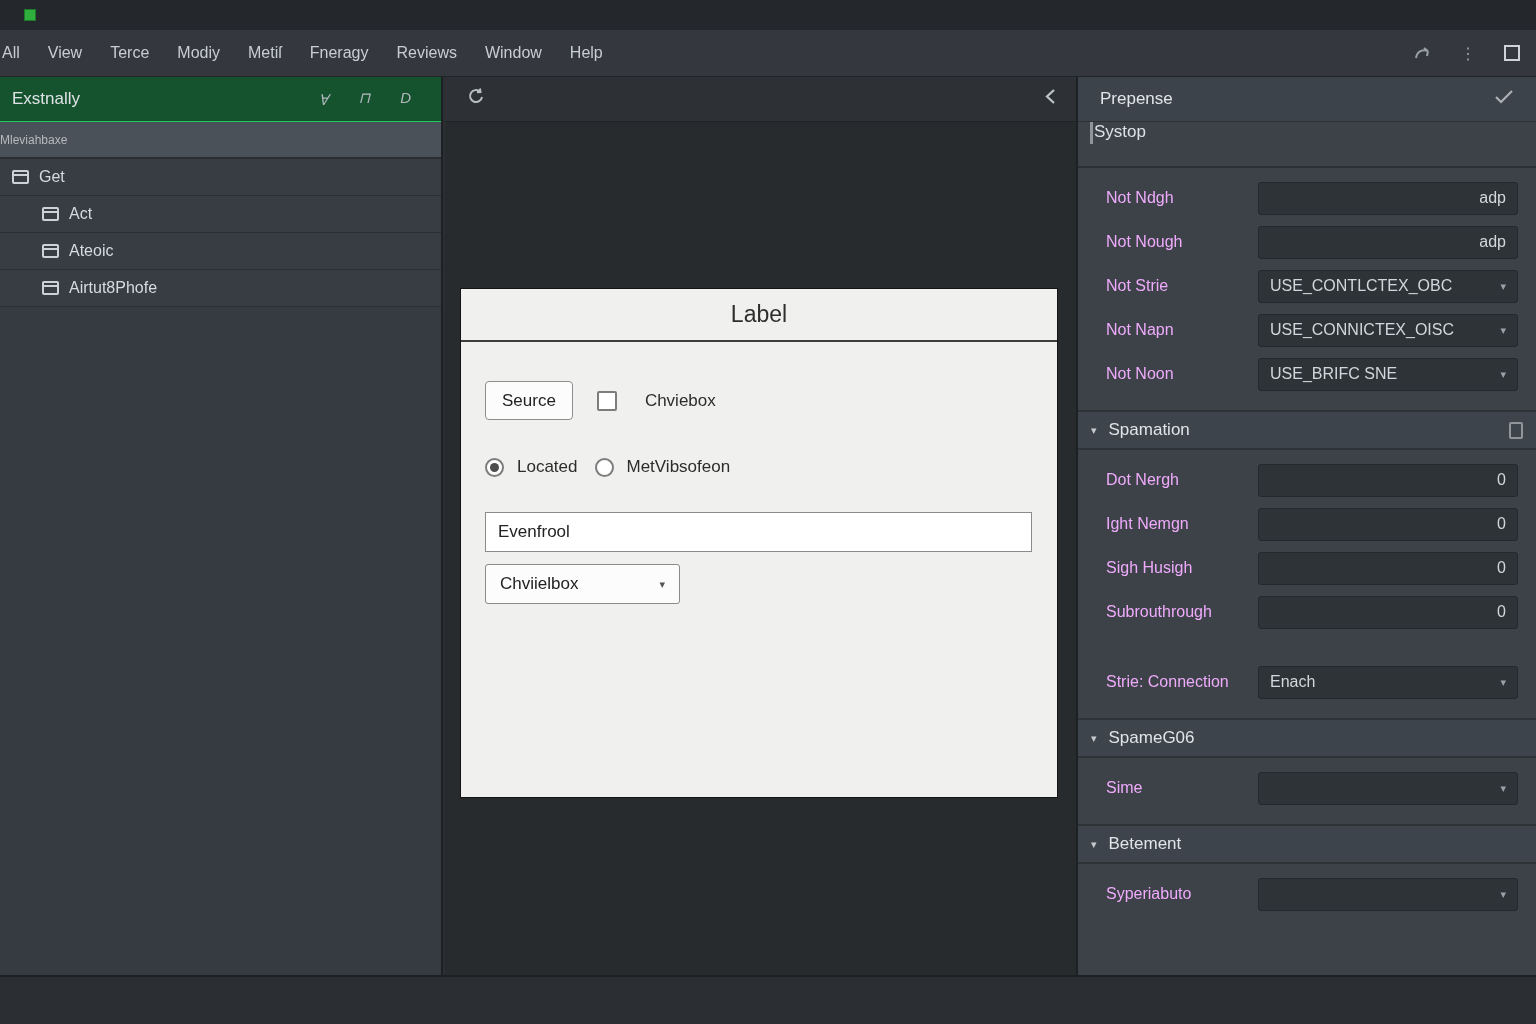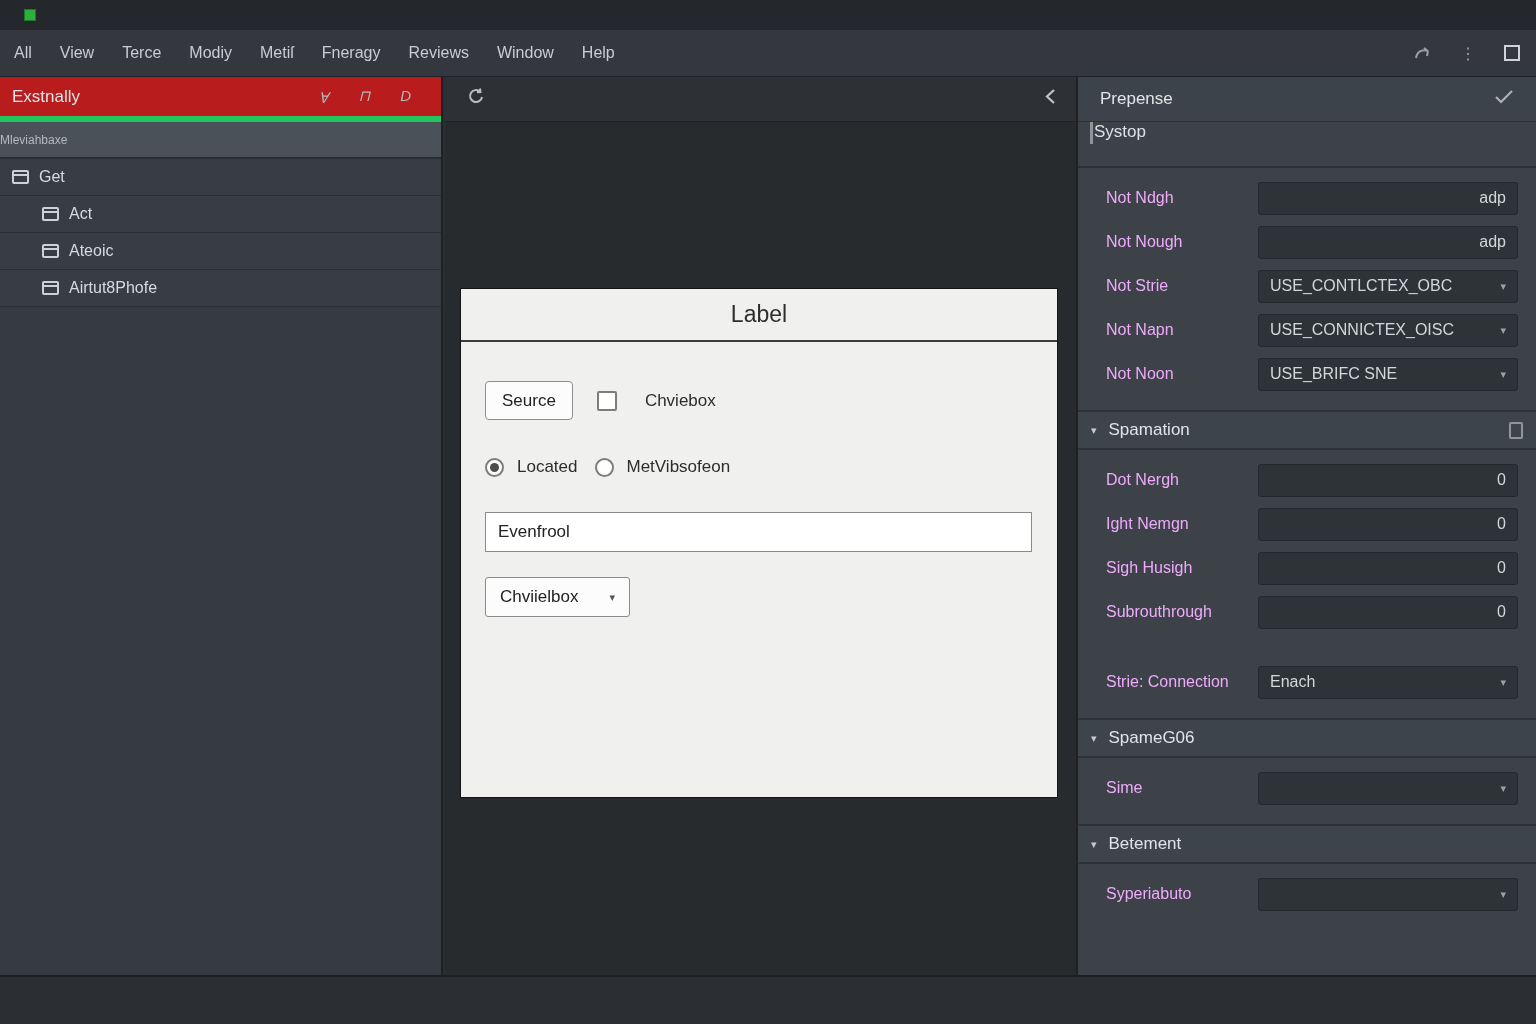--- a/index.html
+++ b/index.html
@@ -9,28 +9,28 @@
     font-family:"Liberation Sans", sans-serif; color:#d7dbdf;
   }
   
   .titlebar { position:absolute; left:0; top:0; right:0; height:30px; background:#24282c; }
   .run-indicator { position:absolute; left:24px; top:9px; width:12px; height:12px;
     background:#2fae3e; border:1px solid #1c7a2a; }
   
   .menubar { position:absolute; left:0; top:30px; right:0; height:47px; background:#34383e;
     border-bottom:1px solid #202428; display:flex; align-items:center; }
   .menu-item { padding:0 14px; font-size:16px; color:#c9cdd1; line-height:46px; cursor:default; }
-  .menu-item:first-child { padding-left:14px; }
+  .menu-item:first-child { padding-left:2px; }
   .menu-controls { margin-left:auto; display:flex; align-items:center; gap:28px; padding-right:16px; }
   .mc-icon { color:#9ba1a7; font-size:16px; display:flex; align-items:center; }
   .sq-icon { width:16px; height:16px; border:2px solid #cfd3d7; }
   
   .left-panel { position:absolute; left:0; top:77px; width:443px; bottom:49px;
     background:#363b42; border-right:2px solid #1e2124; }
-  .panel-header { height:45px; background:#b91c1c; border-bottom:6px solid #22c55e;
+  .panel-header { height:45px; background:#14532d; border-bottom:1px solid #22c55e;
     display:flex; align-items:center; padding:0 12px; }
   .panel-title { font-size:17px; color:#dfe3e7; flex:1; }
   .ph-icons { display:flex; gap:30px; padding-right:18px; }
   .ph-icon { color:#b3b8be; font-size:15px; font-style:italic; }
   .filter-row { height:37px; background:#4b5159; border-bottom:2px solid #2a2e33;
     display:flex; align-items:center; padding:0 0; font-size:12px; color:#b3b9bf; }
   .tree-row { height:37px; background:#383d44; border-bottom:1px solid #2b3036;
     display:flex; align-items:center; gap:10px; padding:0 12px; font-size:16px; color:#d7dbdf; }
   .tree-row.child { padding-left:42px; }
   .win-icon { width:17px; height:14px; border:2px solid #ced2d6; border-radius:2px; position:relative; flex:0 0 auto; }
@@ -52,21 +52,21 @@
     border-radius:4px; font-size:17px; color:#222; display:flex; align-items:center; justify-content:center; padding:0 16px; }
   .fw-check { display:flex; align-items:center; gap:28px; font-size:17px; }
   .checkbox-box { width:20px; height:20px; background:#fff; border:2px solid #7d7d7d; border-radius:2px; }
   .fw-radios { margin-top:37px; display:flex; flex-direction:row; gap:17px; }
   .fw-radio { display:flex; align-items:center; gap:13px; font-size:17px; }
   .radio-circle { width:19px; height:19px; border:2px solid #7d7d7d; border-radius:50%;
     background:#fff; display:flex; align-items:center; justify-content:center; }
   .radio-circle.on::after { content:""; width:9px; height:9px; border-radius:50%; background:#4d4d4d; }
   .fw-input { margin-top:35px; width:547px; height:40px; background:#fff; border:1px solid #8a8a8a;
     display:flex; align-items:center; padding:0 12px; font-size:17px; color:#222; }
-  .fw-select { margin-top:25px; width:145px; height:40px; background:#fcfcfc; border:1px solid #8a8a8a;
+  .fw-select { margin-top:12px; width:195px; height:40px; background:#fcfcfc; border:1px solid #8a8a8a;
     border-radius:3px; display:flex; align-items:center; justify-content:space-between;
     padding:0 14px; font-size:17px; color:#222; }
   .fw-select .caret { font-size:11px; color:#555; }
   
   .right-panel { position:absolute; right:0; top:77px; width:460px; bottom:49px;
     background:#3c4248; border-left:2px solid #1e2124; overflow:hidden; }
   .right-header { height:45px; background:#3d434a; border-bottom:1px solid #2b3036;
     display:flex; align-items:center; padding:0 22px; font-size:17px; color:#e2e6ea; }
   .check-icon { margin-left:auto; color:#aab0b6; font-size:17px; }
   .systop-header { height:46px; display:flex; align-items:flex-start; gap:1px; padding:0 12px;

